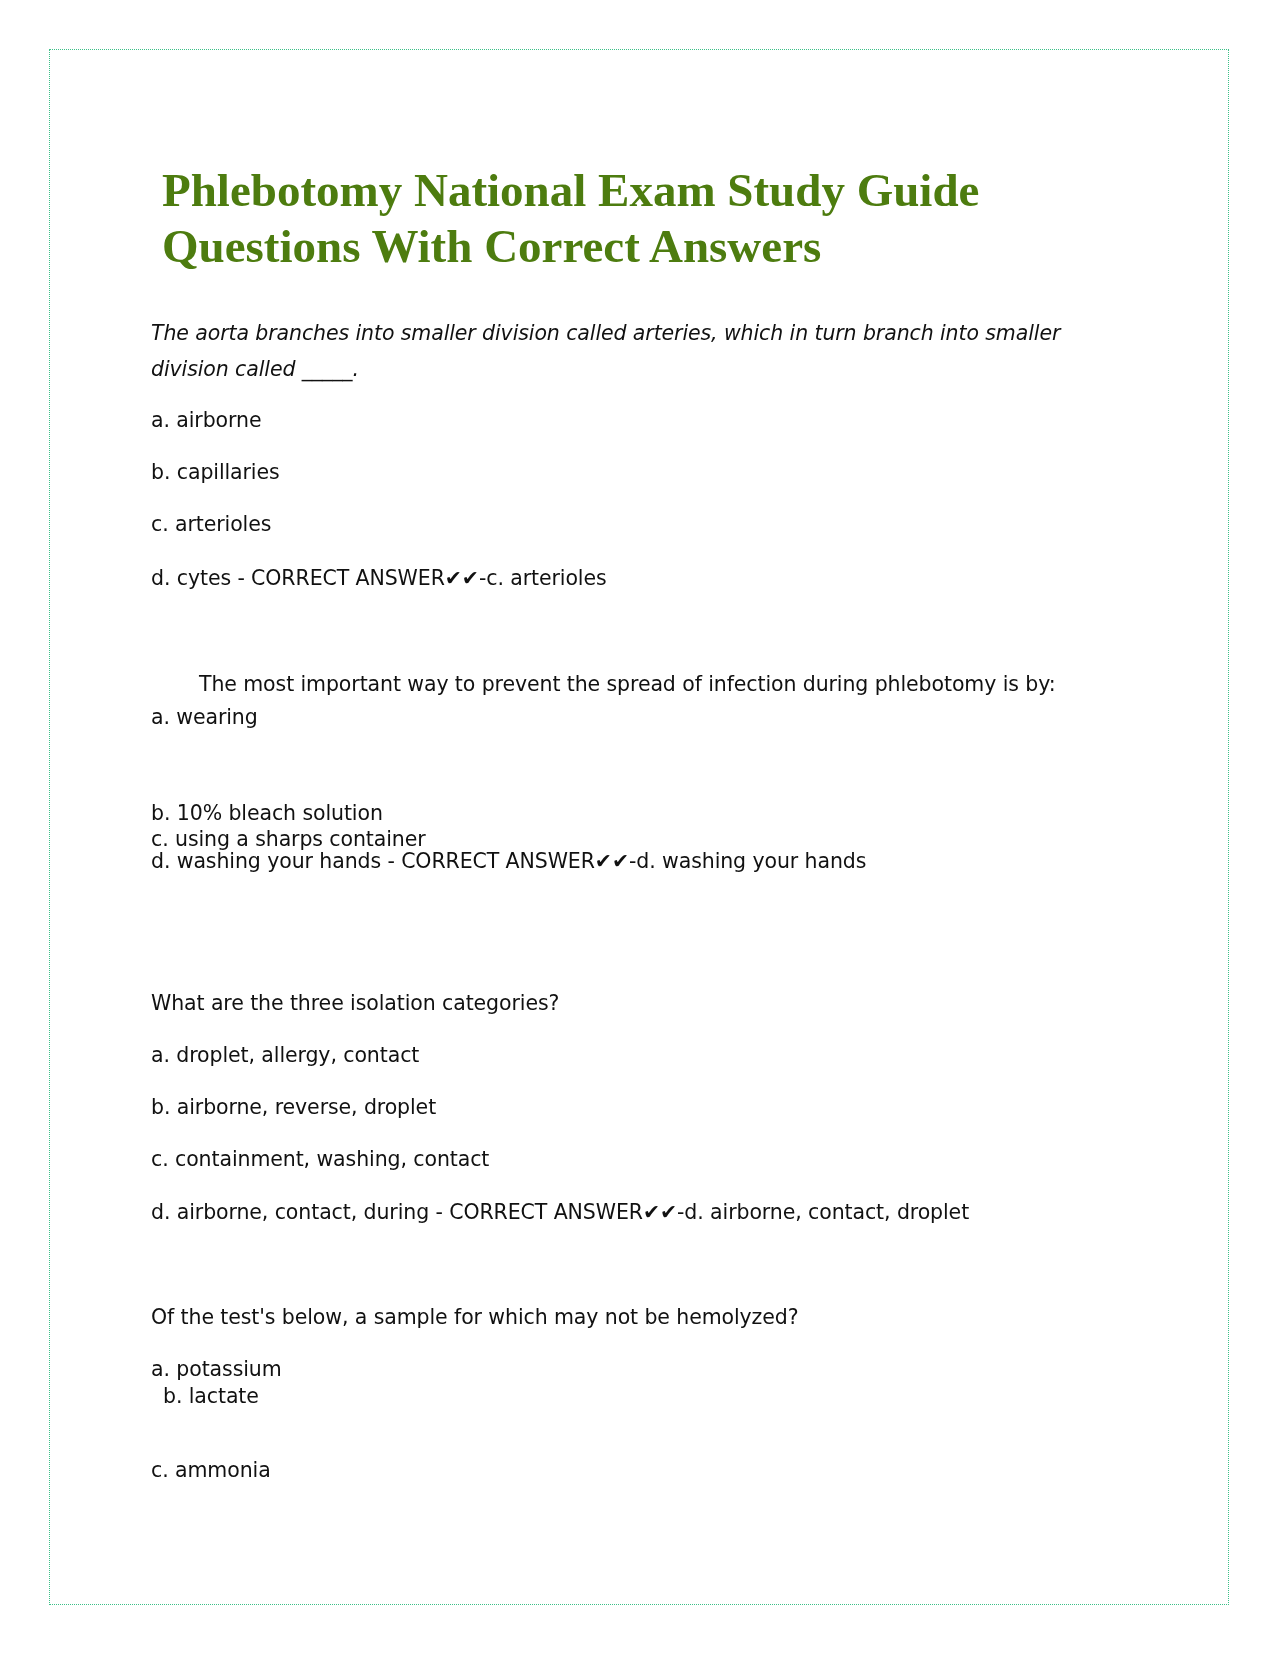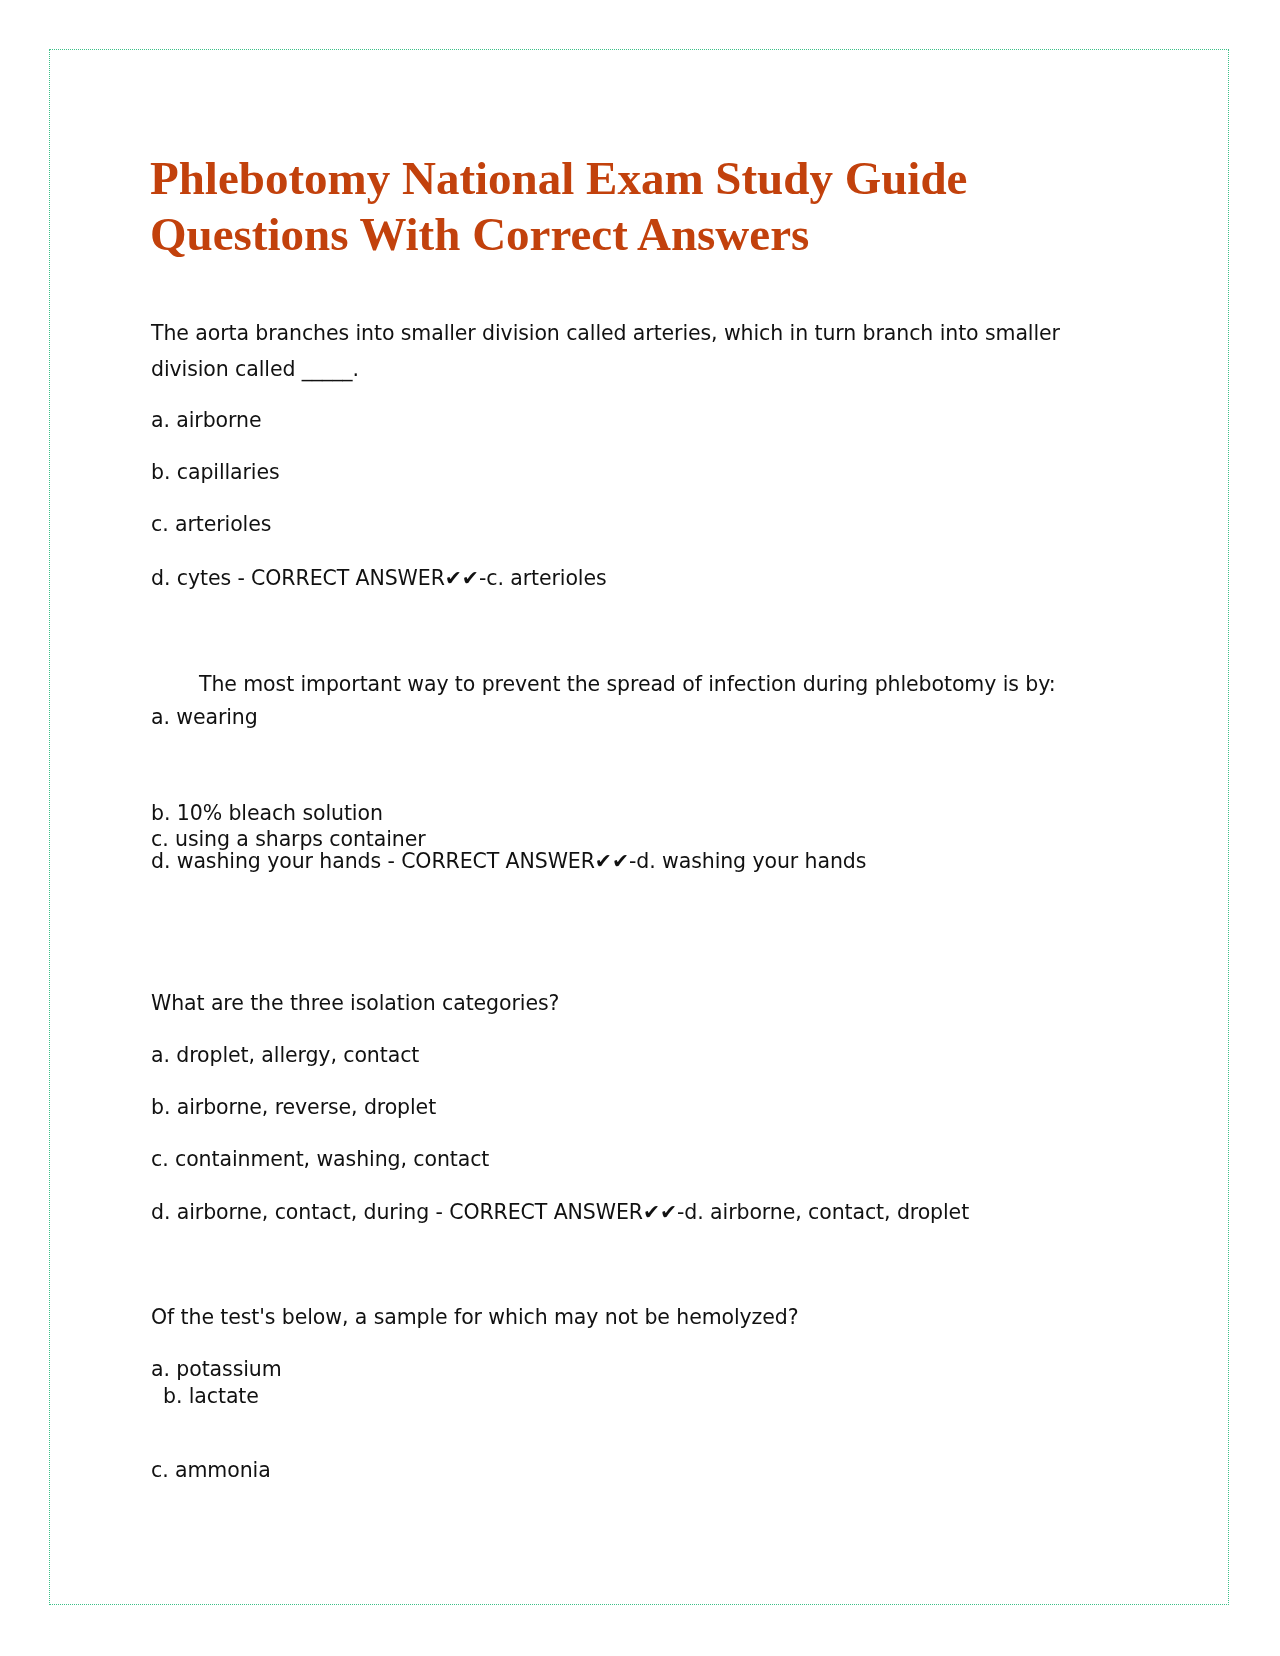--- a/index.html
+++ b/index.html
@@ -2,30 +2,30 @@
 <html><head>
 <meta charset="utf-8">
 <style>
   html, body { margin: 0; padding: 0; background: #ffffff; }
   body { width: 1280px; height: 1656px; position: relative; overflow: hidden; }
   .page-border {
     position: absolute; left: 49px; top: 49px; width: 1180px; height: 1556px;
     border: 1.5px dotted #3cc088; box-sizing: border-box;
   }
   .title {
-    position: absolute; left: 150px; top: 150px; width: 980px; margin: 0;
+    position: absolute; left: 150px; top: 150px; width: 980px; margin: 12px;
     font-family: "Liberation Serif", "DejaVu Serif", serif;
-    font-weight: bold; font-size: 47px; line-height: 56px; color: #c2410c;
+    font-weight: bold; font-size: 47px; line-height: 56px; color: #4d7c0f;
   }
   .body-text {
     font-family: "DejaVu Sans", "Liberation Sans", sans-serif;
     font-size: 20.5px; color: #111111; letter-spacing: -0.1px;
   }
   .line { position: absolute; left: 151px; white-space: nowrap; line-height: 26px; }
-  .wrap { position: absolute; left: 151px; width: 940px; line-height: 36px; margin: 0; }
+  .wrap { position: absolute; left: 151px; width: 940px; line-height: 36px; margin: 0; font-style: italic; }
 </style>
 </head>
 <body>
 
 <div class="page-border"></div>
 
 <h1 class="title">Phlebotomy National Exam Study Guide Questions With Correct Answers</h1>
 
 <p class="wrap body-text" style="top:315px;">The aorta branches into smaller division called arteries, which in turn branch into smaller division called _____.</p>
 <div class="line body-text" style="top:407px;">a. airborne</div>

